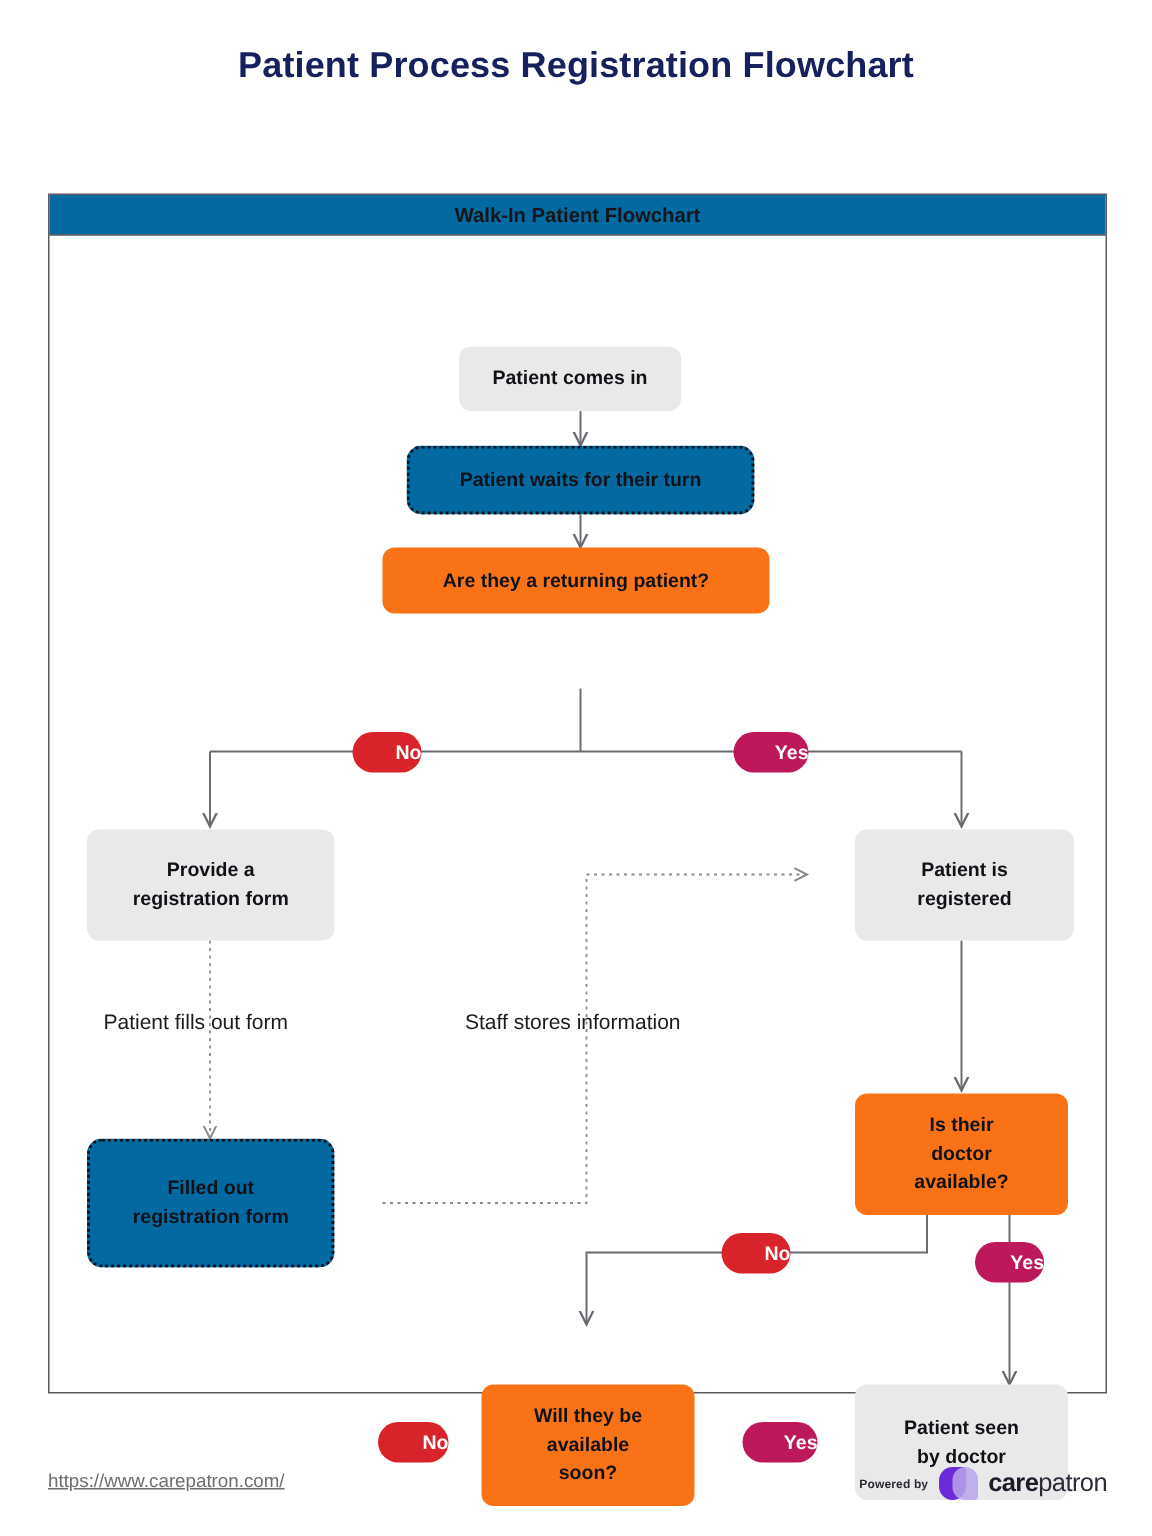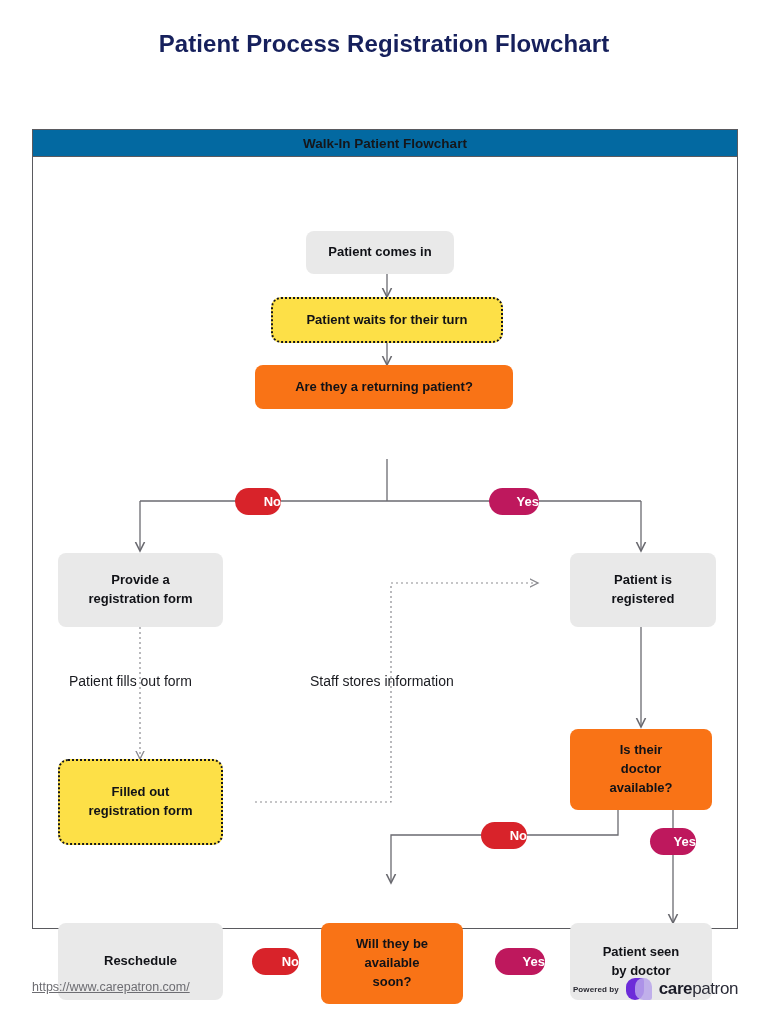--- a/index.html
+++ b/index.html
@@ -40,21 +40,21 @@
     display: flex; align-items: center; justify-content: center;
     text-align: center;
     font-size: 13px; font-weight: bold; color: #111217;
     line-height: 1.45;
     border-radius: 8px;
     padding: 4px 6px;
   }
   .node.gray   { background: #e9e9e9; }
   .node.purple { background: #f97316; }
   .node.dotted {
-    background: #fde047;
+    background: #0369a1;
     border: 2px dotted #14151a;
     border-radius: 10px;
   }
 
   
   .badge {
     position: absolute;
     display: flex; align-items: center; justify-content: flex-end;
     color: #ffffff; font-size: 13px; font-weight: bold;
     border-radius: 999px;
@@ -179,23 +179,20 @@
         <span>Filled out
 registration form</span>
       </div>
 
       <div class="node purple" style="left:537px; top:558px; width:142px; height:81px; white-space:pre-line;">
         <span>Is their
 doctor
 available?</span>
       </div>
 
-      <div class="node gray" style="left:25px; top:752px; width:165px; height:77px;">
-        <span>Reschedule</span>
-      </div>
 
       <div class="node purple" style="left:288px; top:752px; width:142px; height:81px; white-space:pre-line;">
         <span>Will they be
 available
 soon?</span>
       </div>
 
       <div class="node gray" style="left:537px; top:752px; width:142px; height:77px; white-space:pre-line;">
         <span>Patient seen
 by doctor</span>

